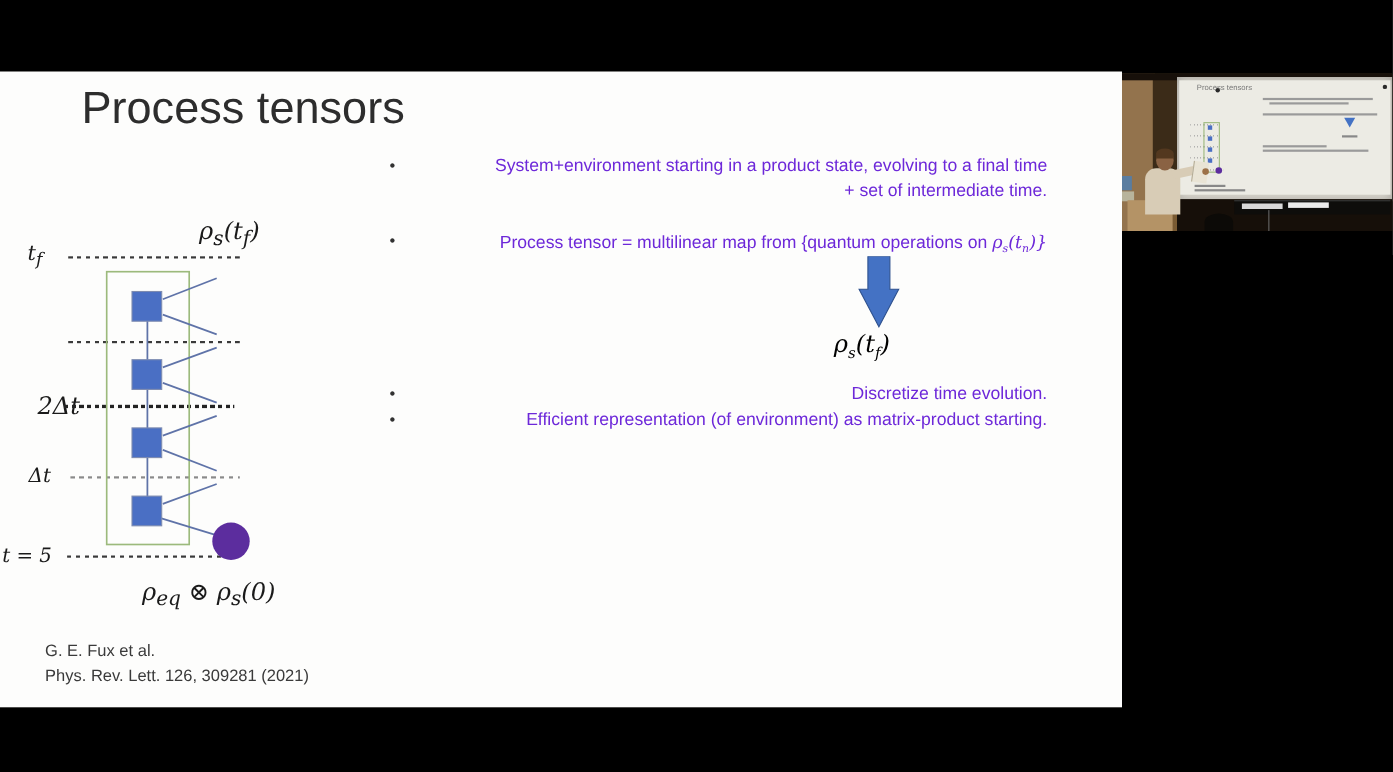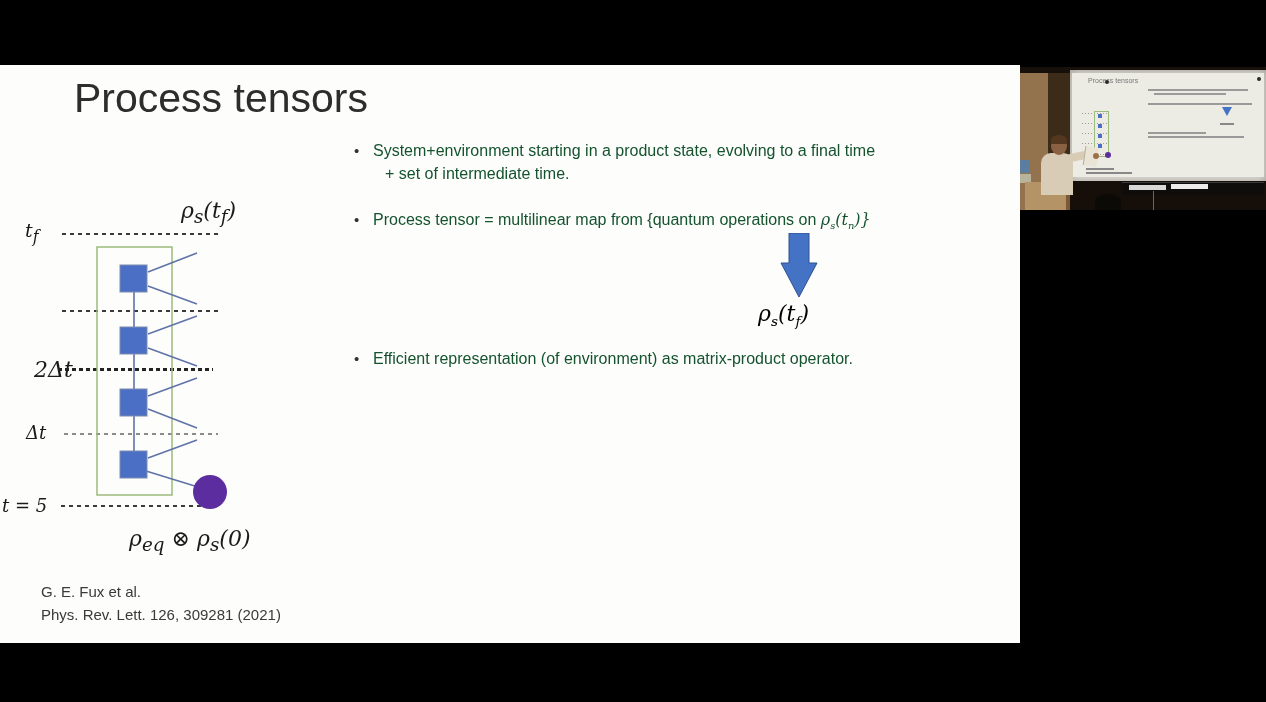--- a/index.html
+++ b/index.html
@@ -1,21 +1,21 @@
 <!DOCTYPE html>
 <html><head>
 <meta charset="utf-8">
 <style>
   html,body{margin:0;padding:0;background:#000;}
   .stage{position:relative;width:1266px;height:702px;background:#000;overflow:hidden;
          font-family:"Liberation Sans",sans-serif;}
   
   .slide{position:absolute;left:0;top:65px;width:1020px;height:578px;background:#fdfdfc;}
   .title{position:absolute;left:74px;top:10px;font-size:41px;font-weight:400;color:#2d2d2d;}
-  .bullets{position:absolute;left:352px;width:600px;color:#14532d;font-size:16px;line-height:23px;}
+  .bullets{position:absolute;left:352px;width:600px;color:#6d28d9;font-size:16px;line-height:23px;text-align:right;}
   .bullets.top{top:74px;}
   .bullets.mid{top:282px;}
   .b-item{position:relative;padding-left:21px;margin:0;}
   .b-item::before{content:"•";position:absolute;left:2px;top:0;font-size:15px;color:#323232;}
   .b-cont{padding-left:33px;}
   .math{font-family:"DejaVu Serif",serif;font-style:italic;}
   .math sub{font-size:62%;line-height:0;}
   .mlabel{position:absolute;font-family:"DejaVu Serif",serif;font-style:italic;color:#1a1a1a;white-space:nowrap;}
   .dash{position:absolute;height:2px;}
   .d-dark{background:repeating-linear-gradient(90deg,#3a3a3a 0 4px,transparent 4px 8px);}
@@ -84,21 +84,24 @@
         <span>+ set of intermediate time.</span>
       </div>
       <div style="height:23px"></div>
       <div class="b-item">
         <span>Process tensor = multilinear map from {quantum operations on </span><span class="math"><span>ρ</span><sub>s</sub><span>(t</span><sub>n</sub><span>)}</span></span>
       </div>
     </div>
 
     <div class="bullets mid">
       <div class="b-item">
-        <span>Efficient representation (of environment) as matrix-product operator.</span>
+        <span>Discretize time evolution.</span>
+      </div>
+      <div class="b-item">
+        <span>Efficient representation (of environment) as matrix-product starting.</span>
       </div>
     </div>
 
     <svg class="arrow-svg" width="40" height="66" viewBox="0 0 40 66">
       <polygon points="10,0 30,0 30,30 38,30 20,64 2,30 10,30" stroke="#2f528f" stroke-width="1" fill="#4472c4"></polygon>
     </svg>
     <div class="math arrow-label"><span>ρ</span><sub>s</sub><span>(t</span><sub>f</sub><span>)</span></div>
 
     <div class="mlabel lbl-rho-top"><span>ρ</span><sub>s</sub><span>(t</span><sub>f</sub><span>)</span></div>
     <div class="mlabel lbl-tf"><span>t</span><sub>f</sub></div>

